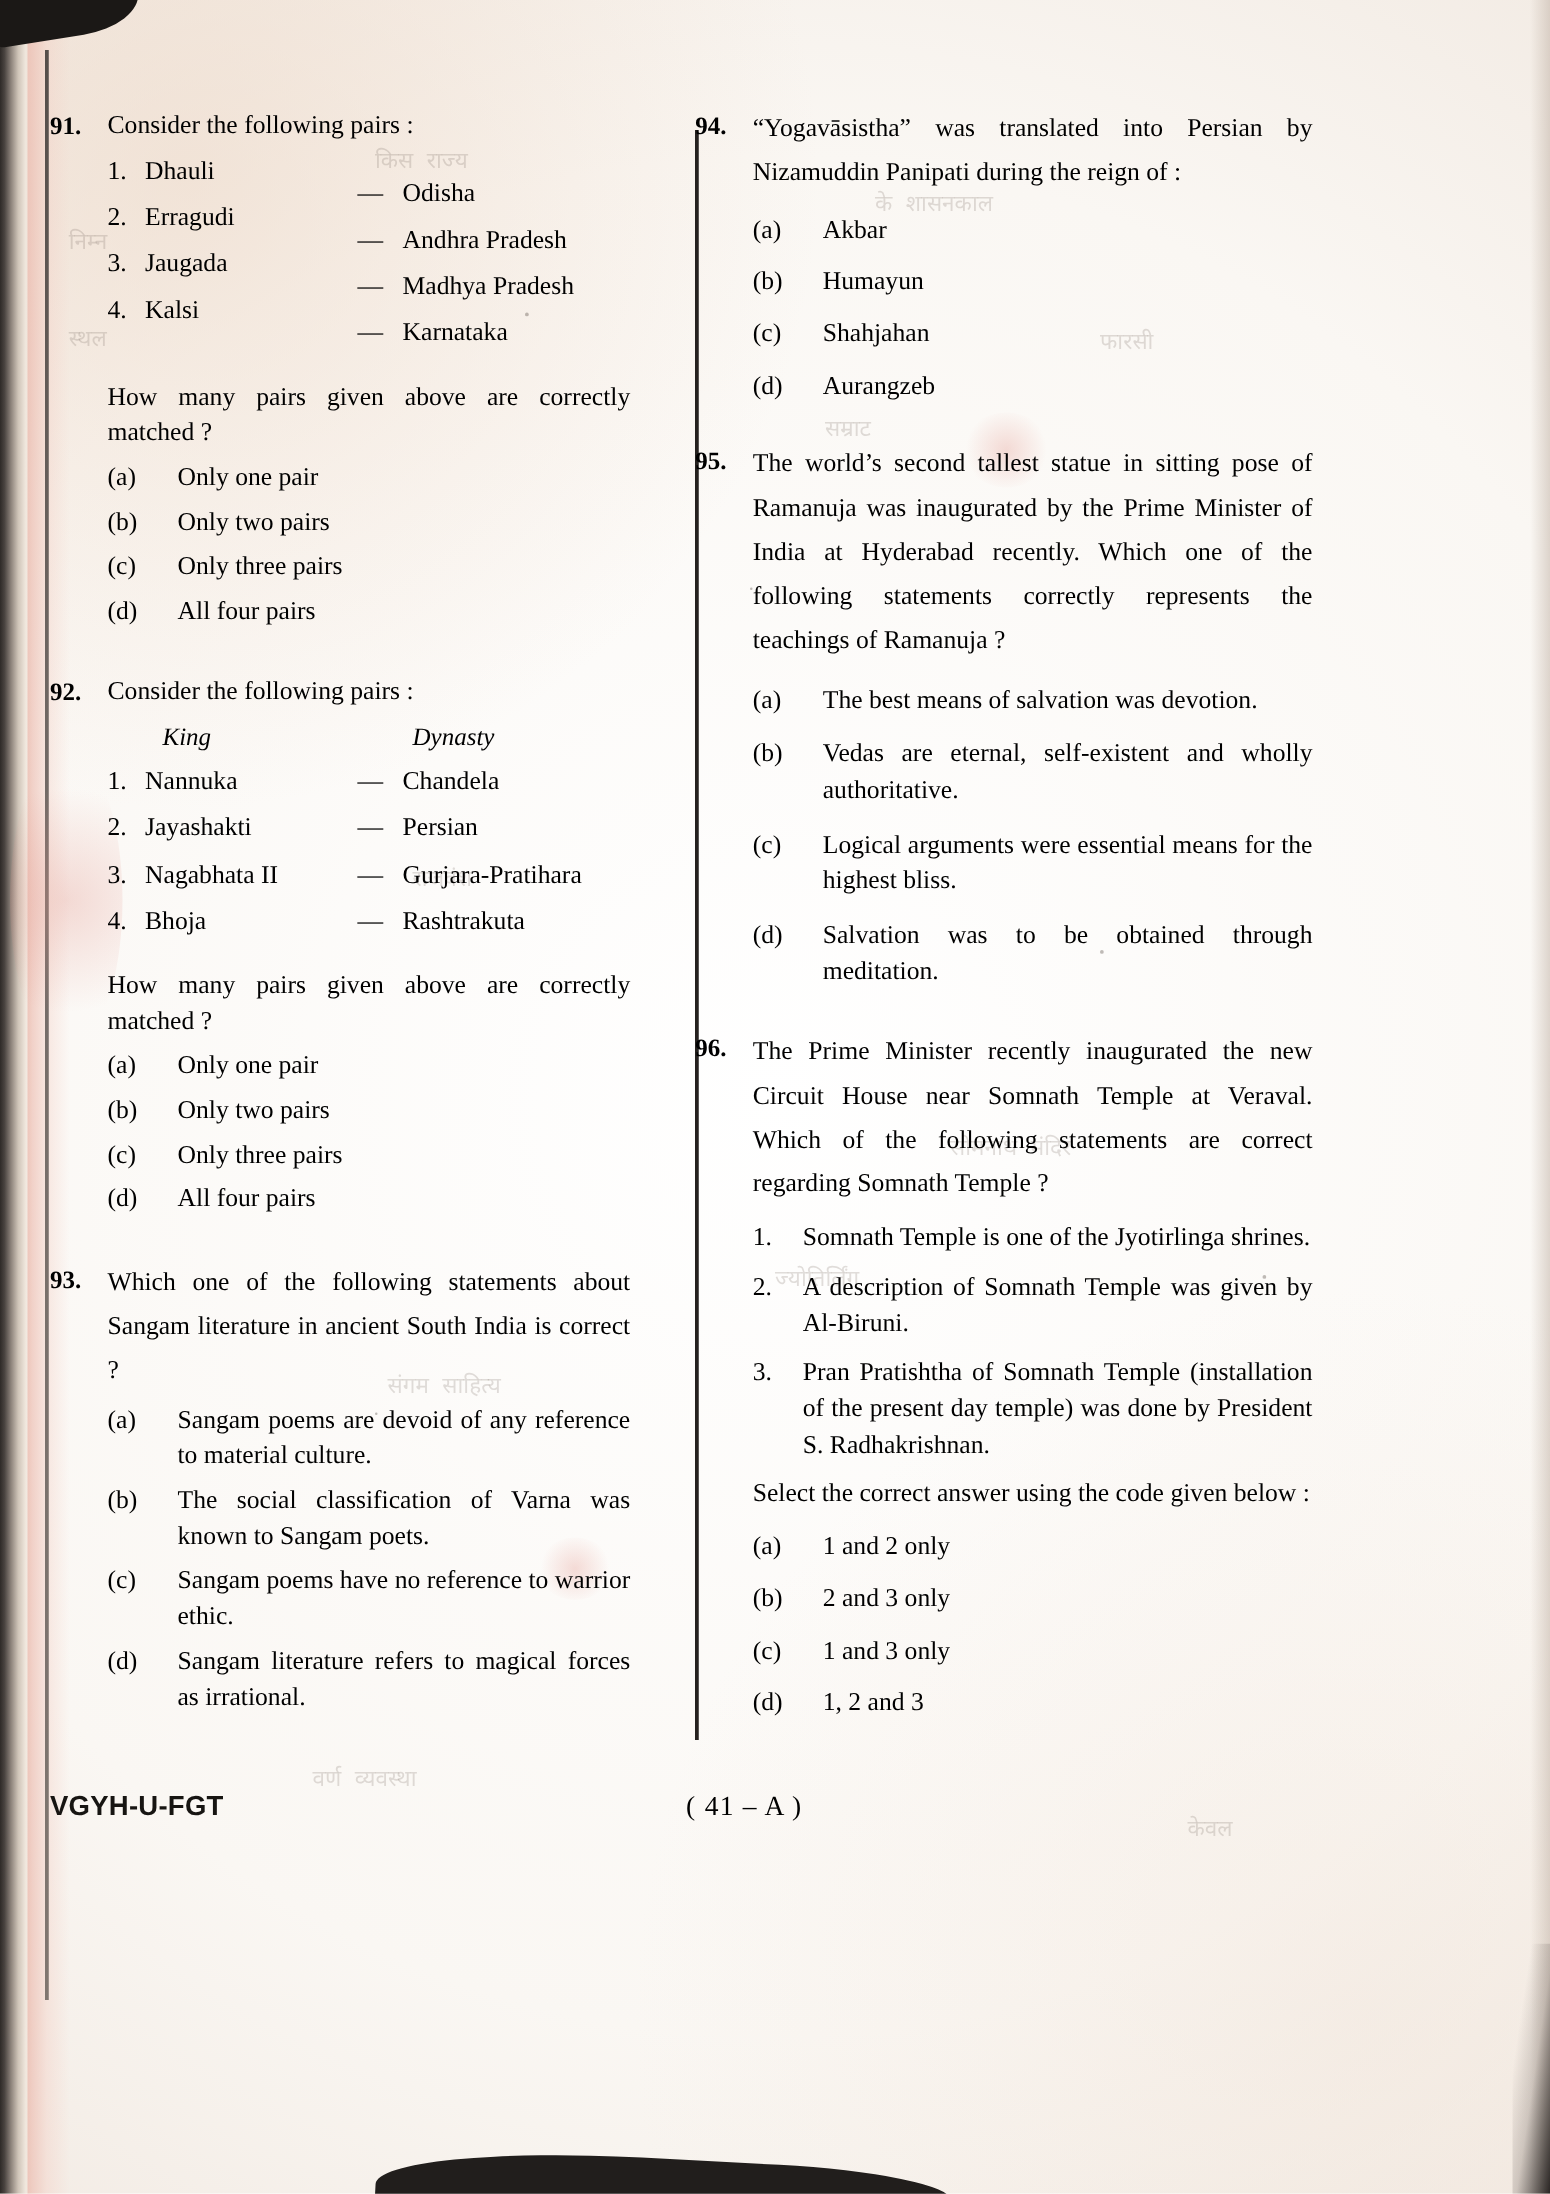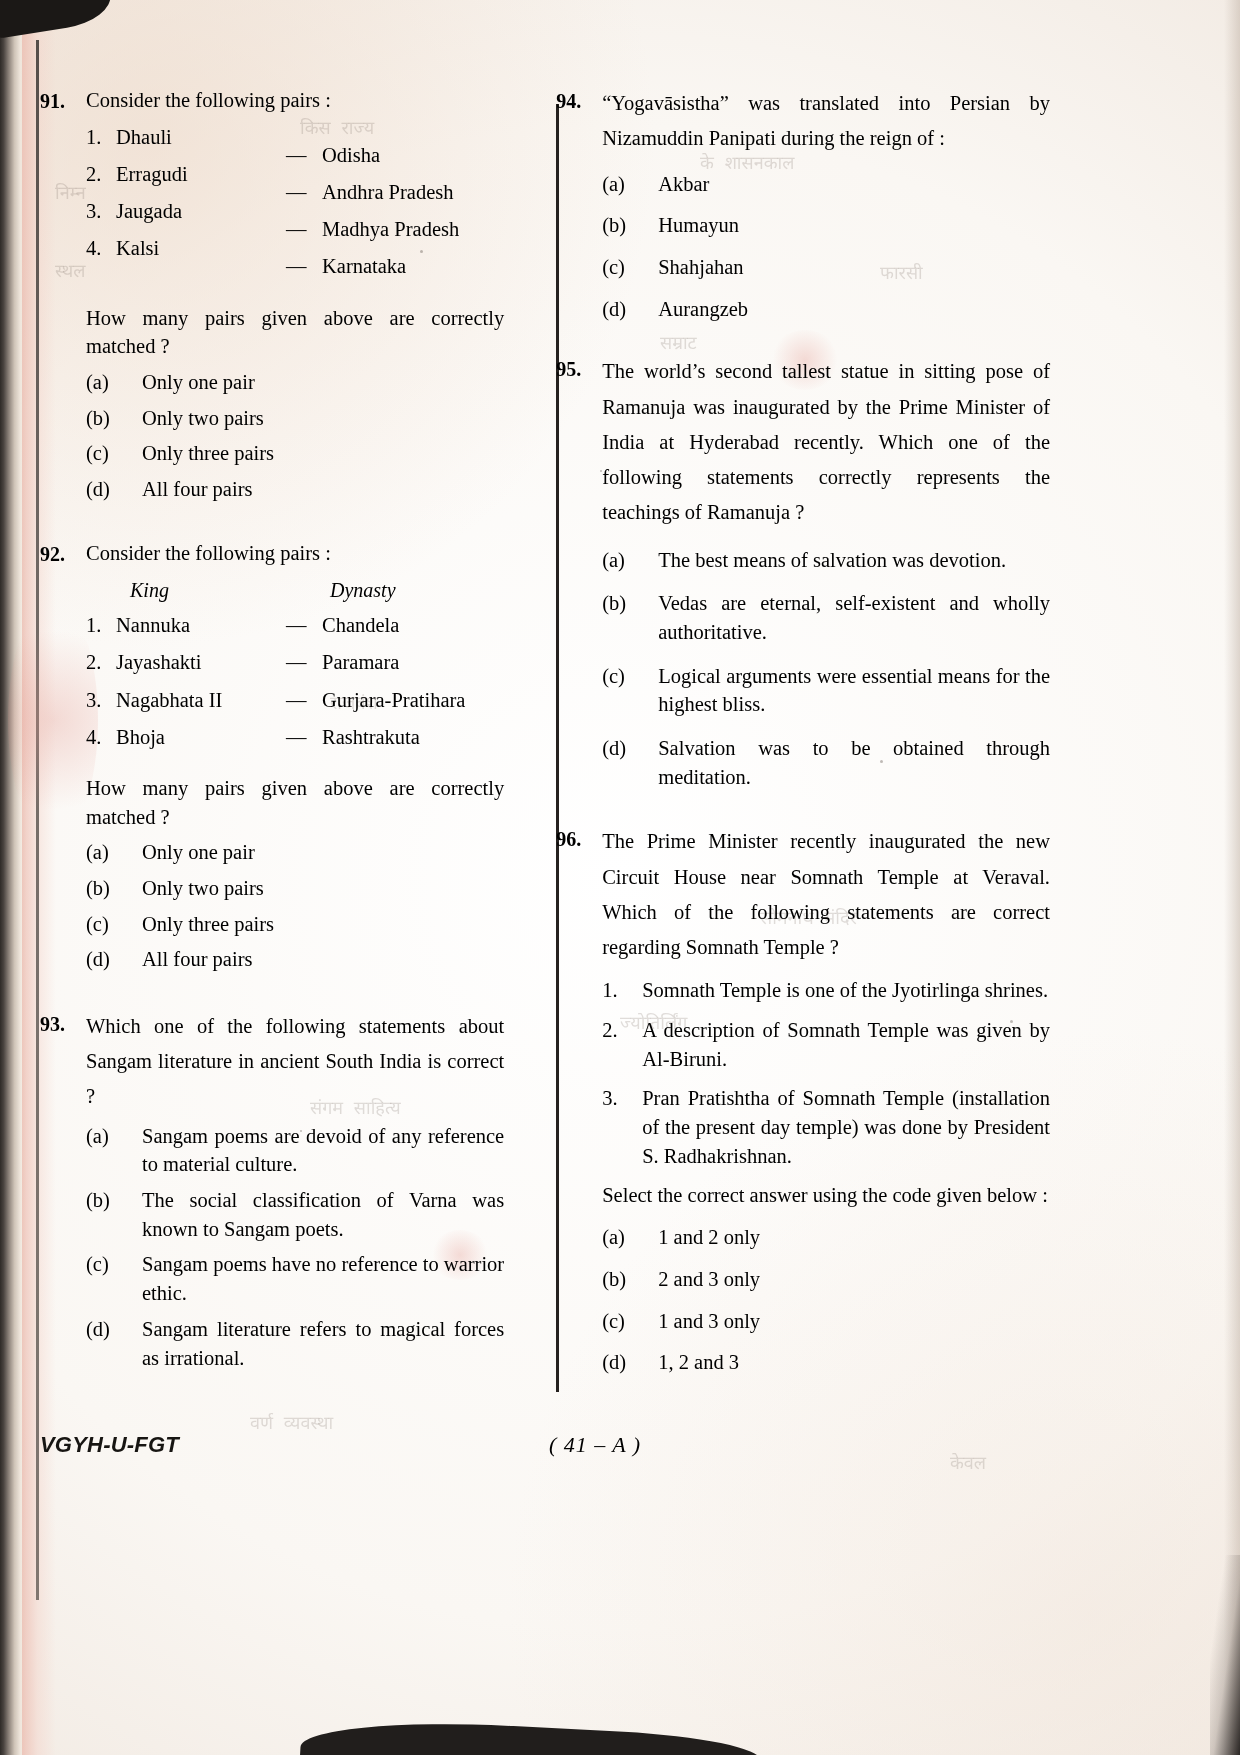--- a/index.html
+++ b/index.html
@@ -207,21 +207,20 @@
   }
 
   
   .footer {
     position: absolute;
     left: 40px;
     right: 40px;
     top: 1432px;
     display: flex;
     align-items: baseline;
-    font-style: italic;
   }
   .footer-code {
     font-family: "Liberation Sans", "DejaVu Sans", sans-serif;
     font-size: 22px;
     font-weight: bold;
     letter-spacing: .2px;
     color: #171512;
   }
   .footer-page {
     font-size: 22px;
@@ -363,21 +362,21 @@
             <div class="pair-row">
               <div class="pr-idx">1.</div>
               <div class="pr-left">Nannuka</div>
               <div class="pr-dash">—</div>
               <div class="pr-right">Chandela</div>
             </div>
             <div class="pair-row">
               <div class="pr-idx">2.</div>
               <div class="pr-left">Jayashakti</div>
               <div class="pr-dash">—</div>
-              <div class="pr-right">Paramara</div>
+              <div class="pr-right">Persian</div>
             </div>
             <div class="pair-row">
               <div class="pr-idx">3.</div>
               <div class="pr-left">Nagabhata II</div>
               <div class="pr-dash">—</div>
               <div class="pr-right">Gurjara-Pratihara</div>
             </div>
             <div class="pair-row">
               <div class="pr-idx">4.</div>
               <div class="pr-left">Bhoja</div>

